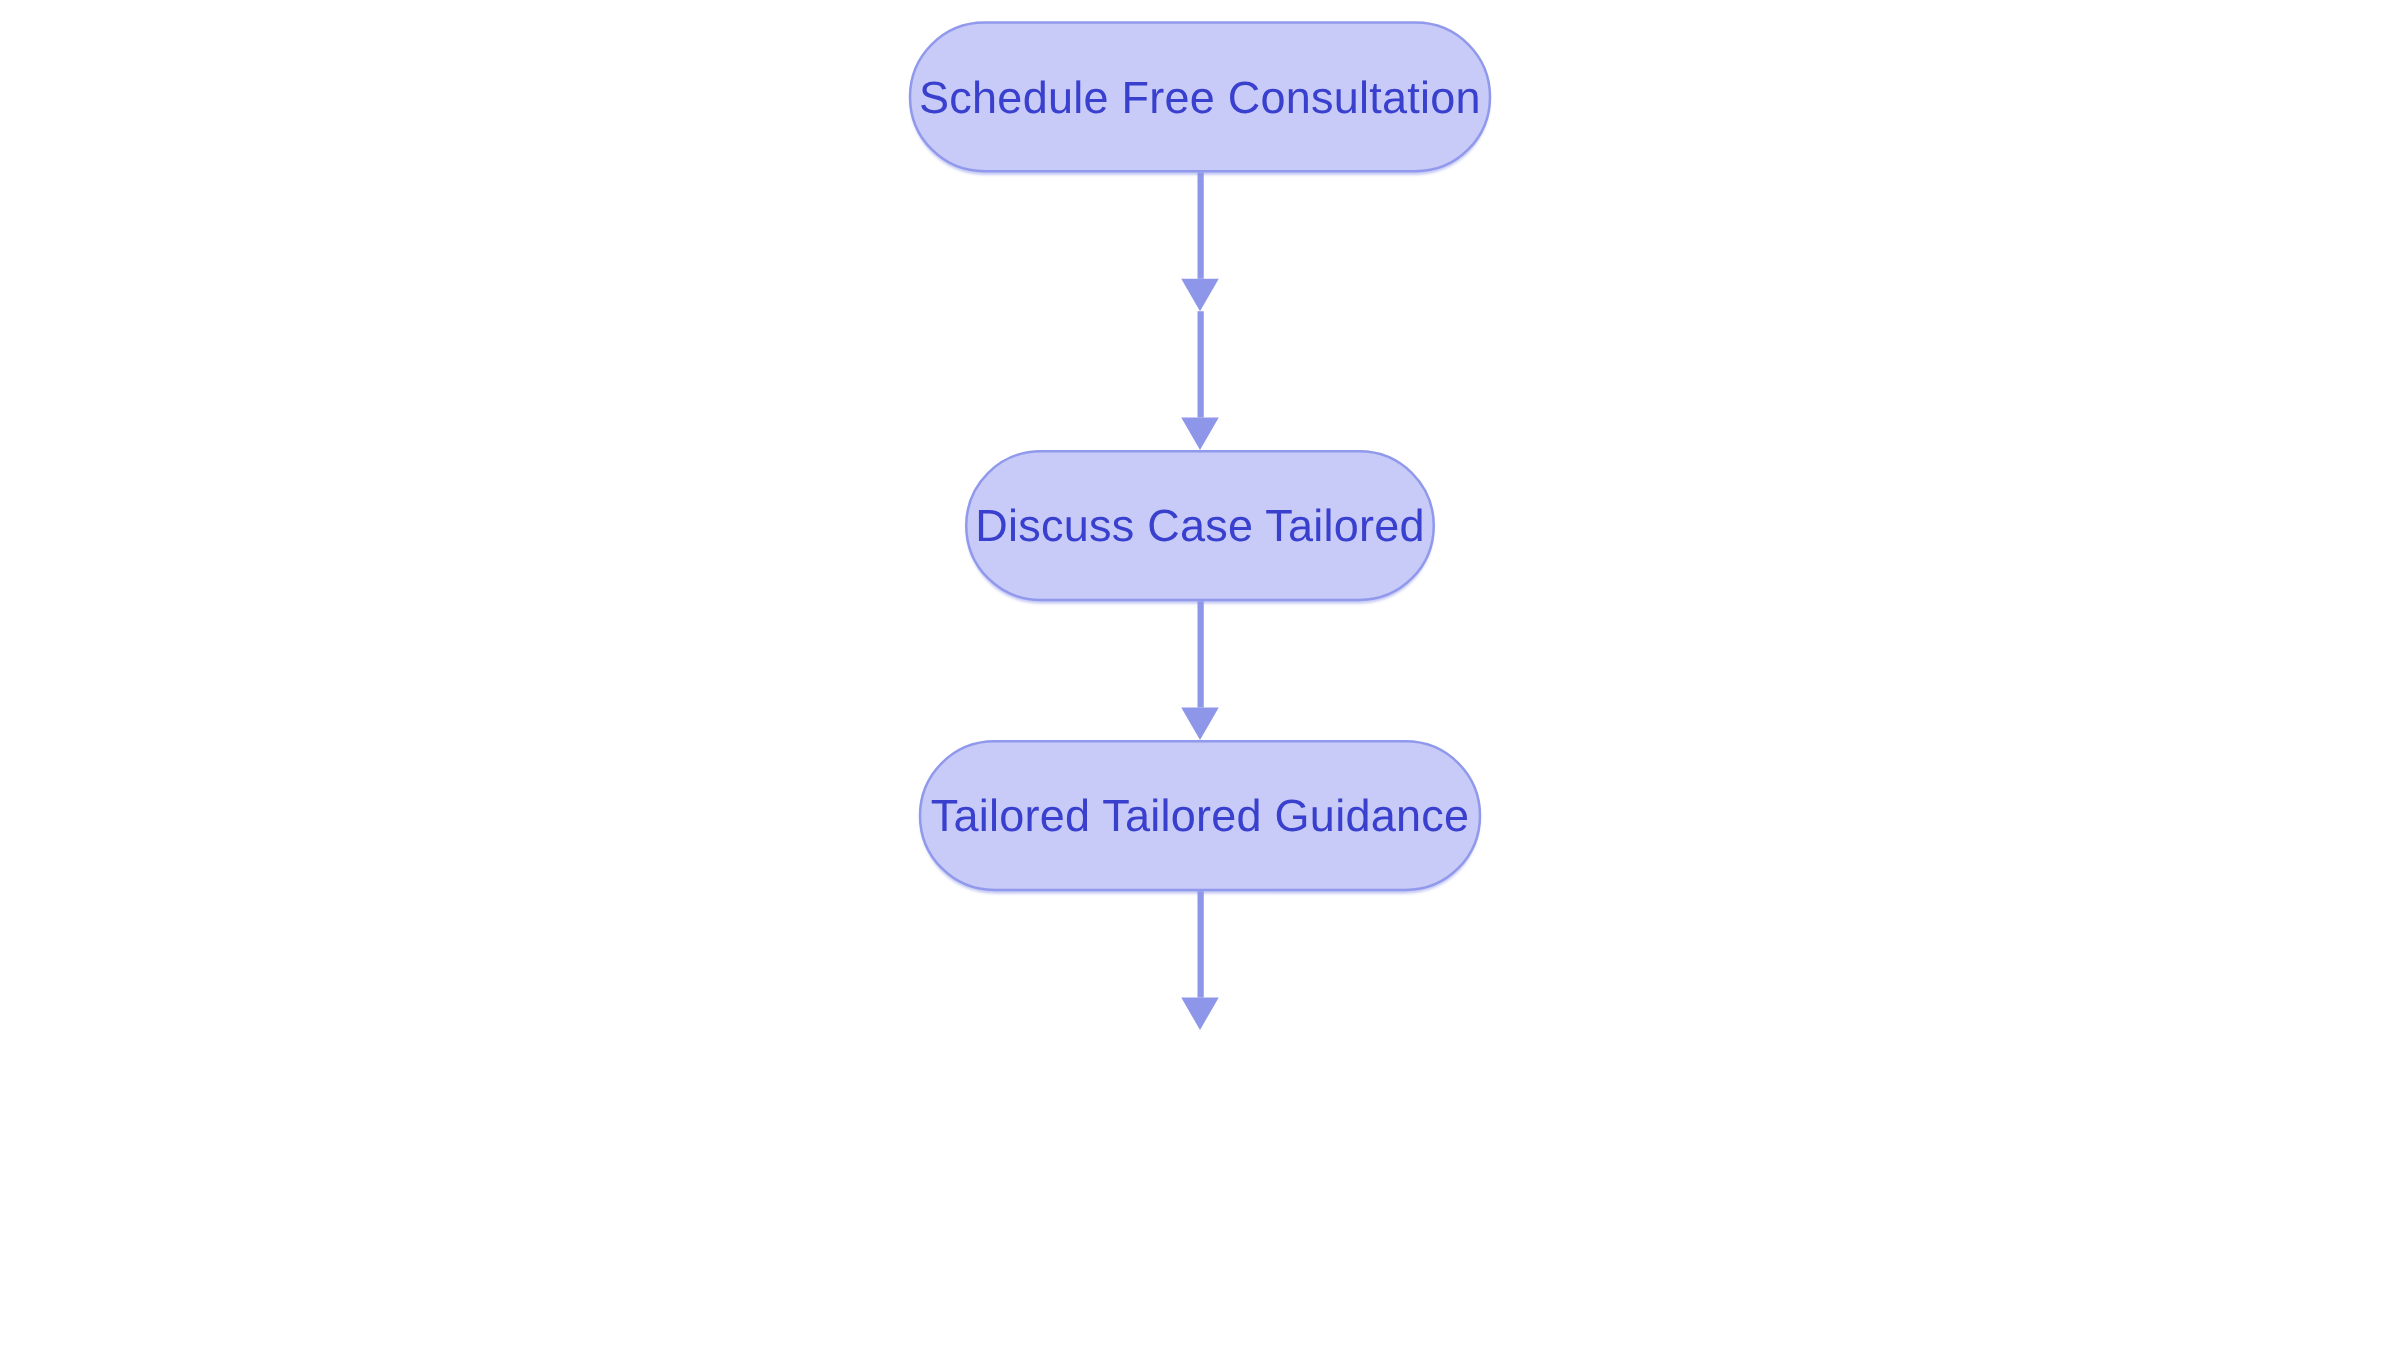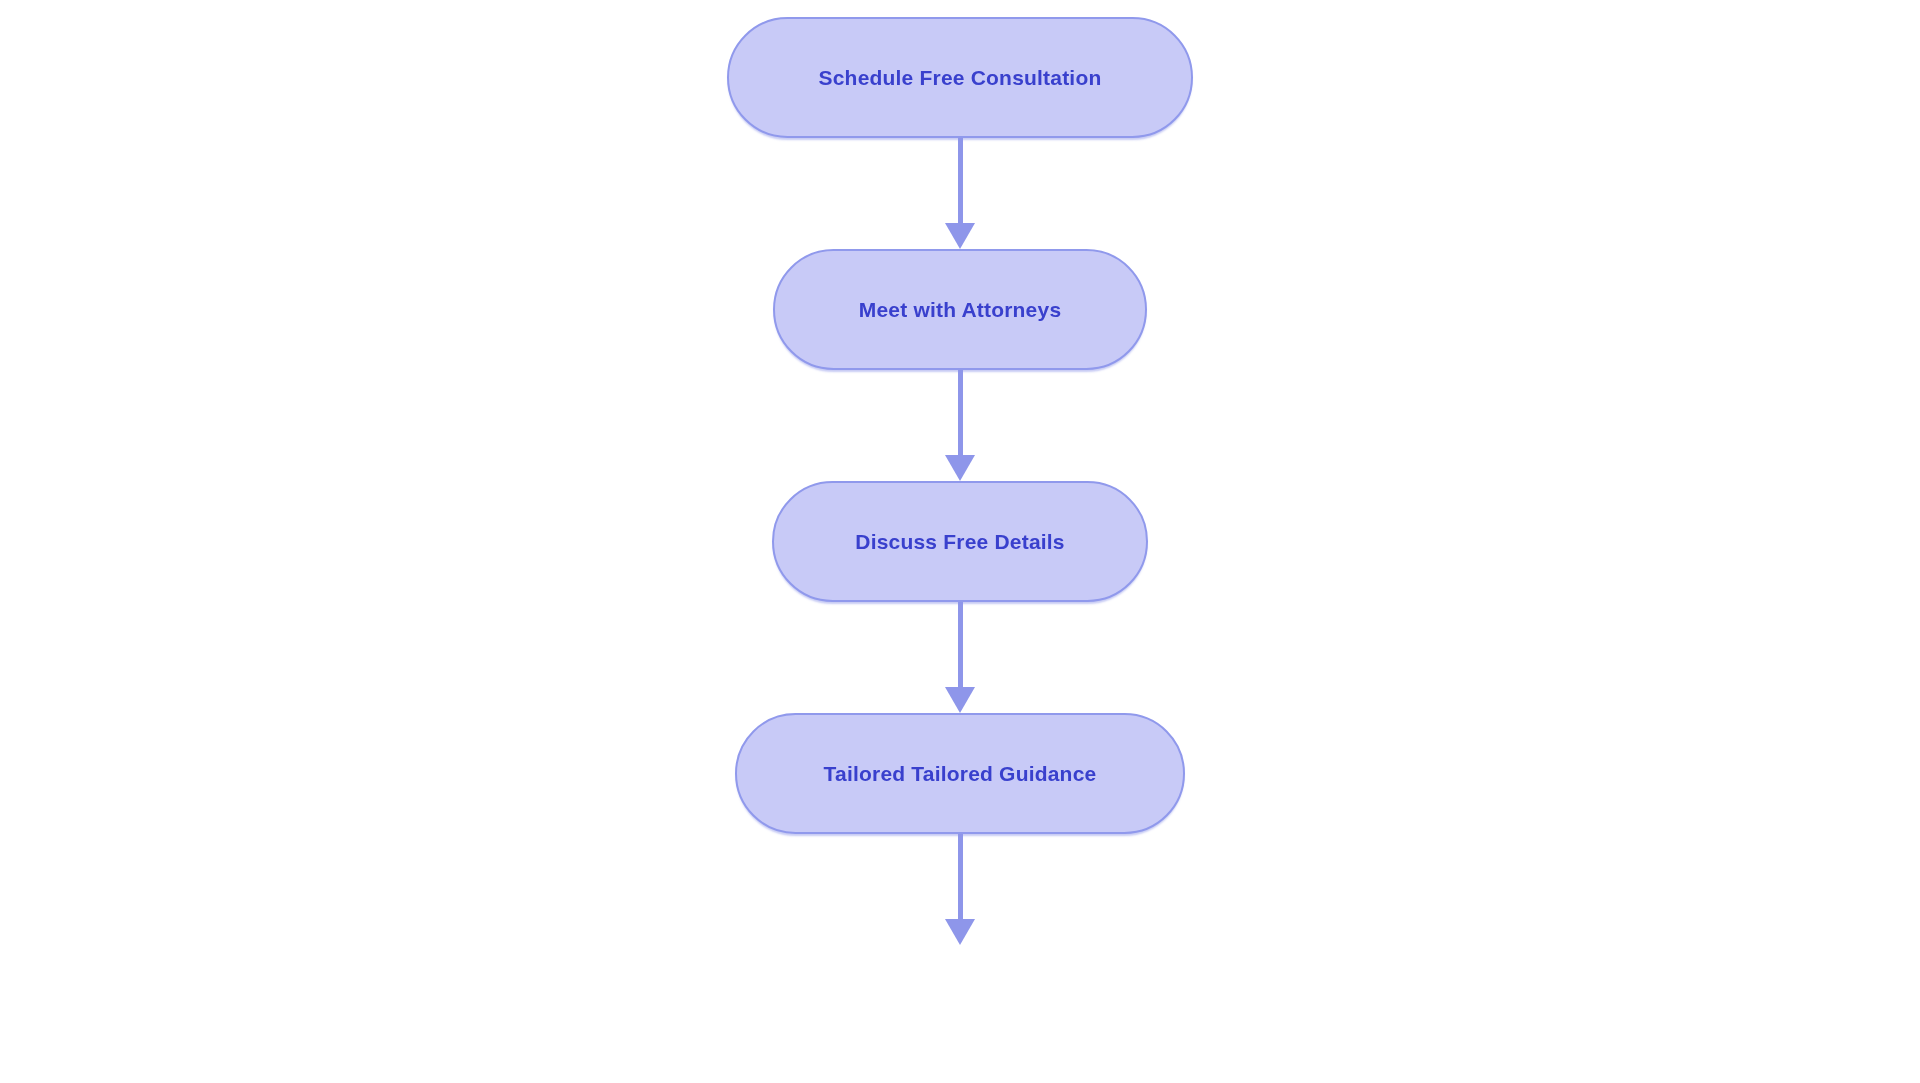--- a/index.html
+++ b/index.html
@@ -30,22 +30,22 @@
     border-radius: 60.5px;
     background: var(--node-fill, #c8caf7);
     border: 2px solid var(--node-border, #9099ec);
     box-shadow: 0 3px 2px -1px rgba(130, 140, 230, 0.45);
     display: flex;
     align-items: center;
     justify-content: center;
   }
   .flow-node .label {
     color: var(--text-color, #3940cd);
-    font-size: 21px;
-    font-weight: 700;
+    font-size: 36px;
+    font-weight: 400;
     letter-spacing: 0.2px;
     white-space: nowrap;
     text-align: center;
   }
   .flow-arrow {
     height: 111px;
     width: 30px;
     display: flex;
     flex-direction: column;
     align-items: center;
@@ -68,29 +68,26 @@
 
 <div class="canvas">
   <div class="flow">
       <div class="flow-node" style="width: 466px;">
         <span class="label">Schedule Free Consultation</span>
       </div>
       <div class="flow-arrow">
         <div class="arrow-line"></div>
         <div class="arrow-head"></div>
       </div>
-      <div class="flow-node" style="width: 374px;">
-        <span class="label">Meet with Attorneys</span>
-      </div>
       <div class="flow-arrow">
         <div class="arrow-line"></div>
         <div class="arrow-head"></div>
       </div>
       <div class="flow-node" style="width: 376px;">
-        <span class="label">Discuss Free Details</span>
+        <span class="label">Discuss Case Tailored</span>
       </div>
       <div class="flow-arrow">
         <div class="arrow-line"></div>
         <div class="arrow-head"></div>
       </div>
       <div class="flow-node" style="width: 450px;">
         <span class="label">Tailored Tailored Guidance</span>
       </div>
       <div class="flow-arrow">
         <div class="arrow-line"></div>

